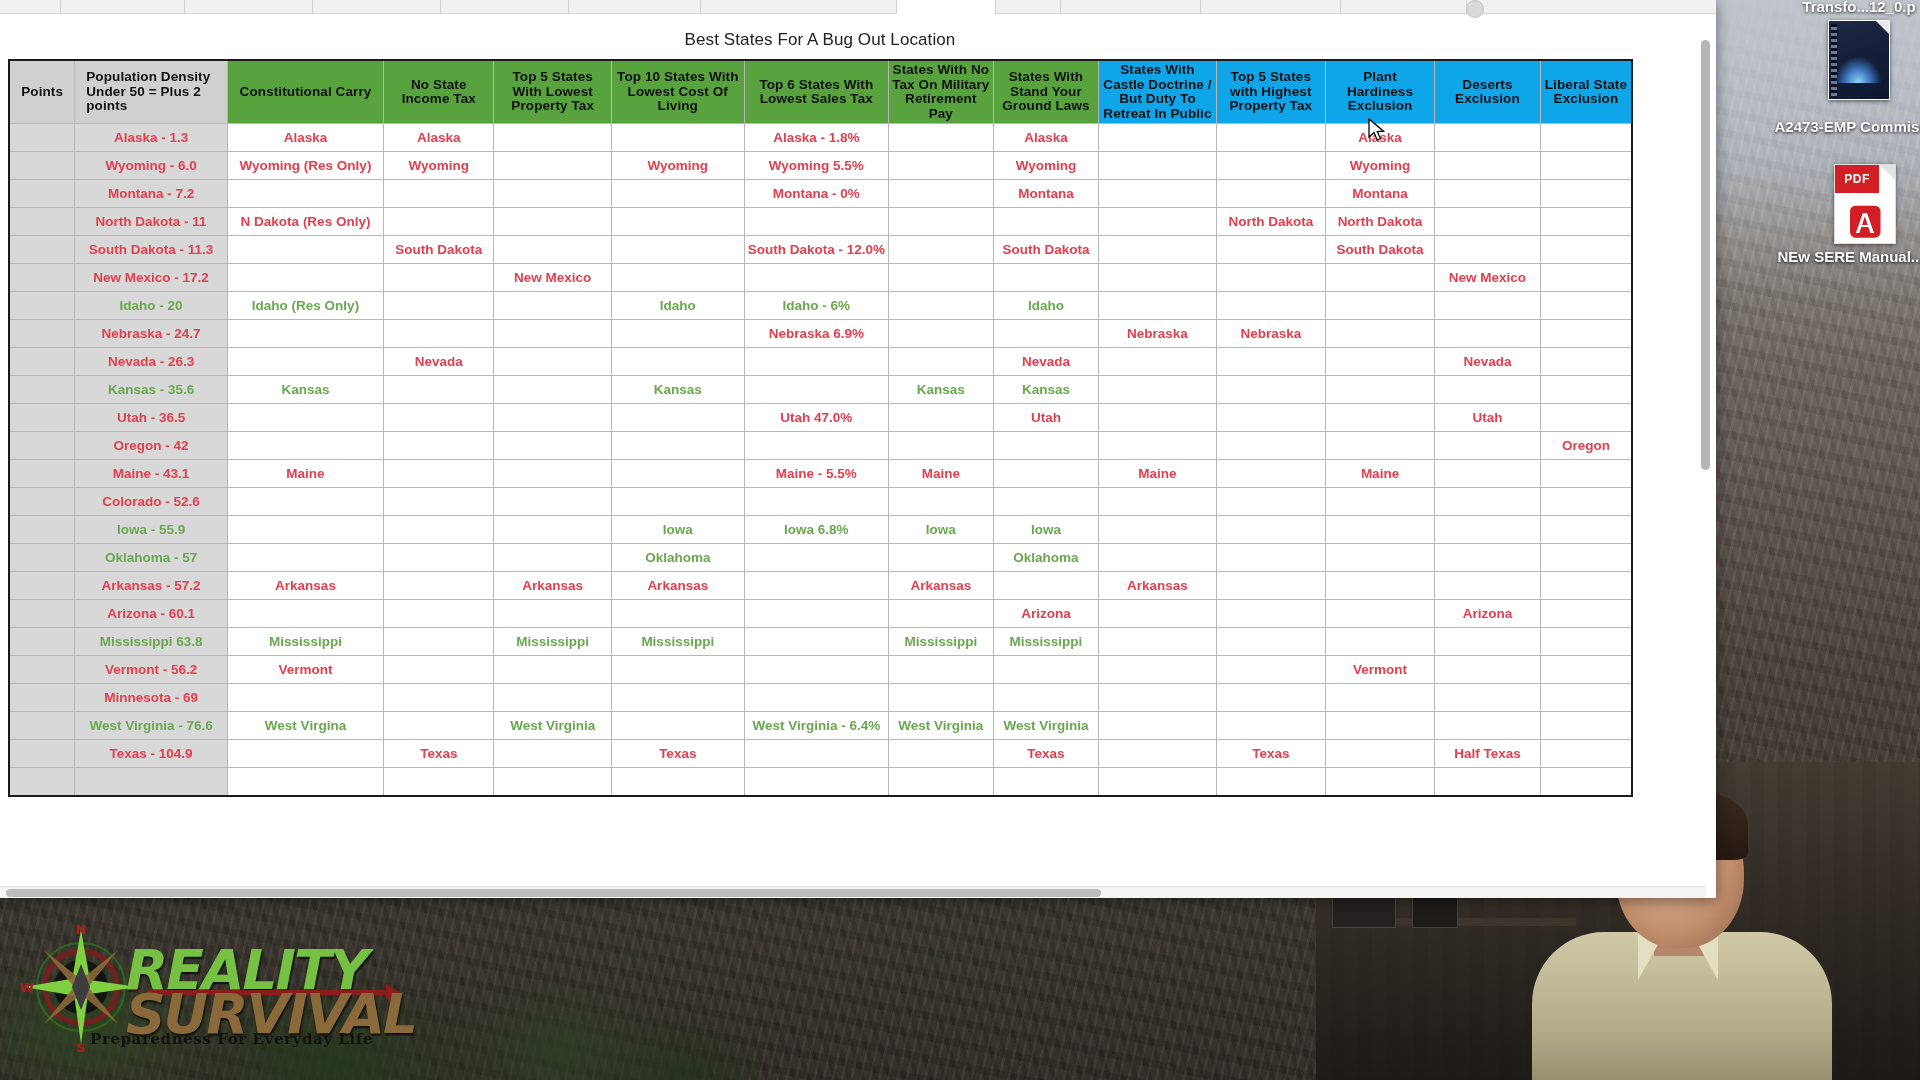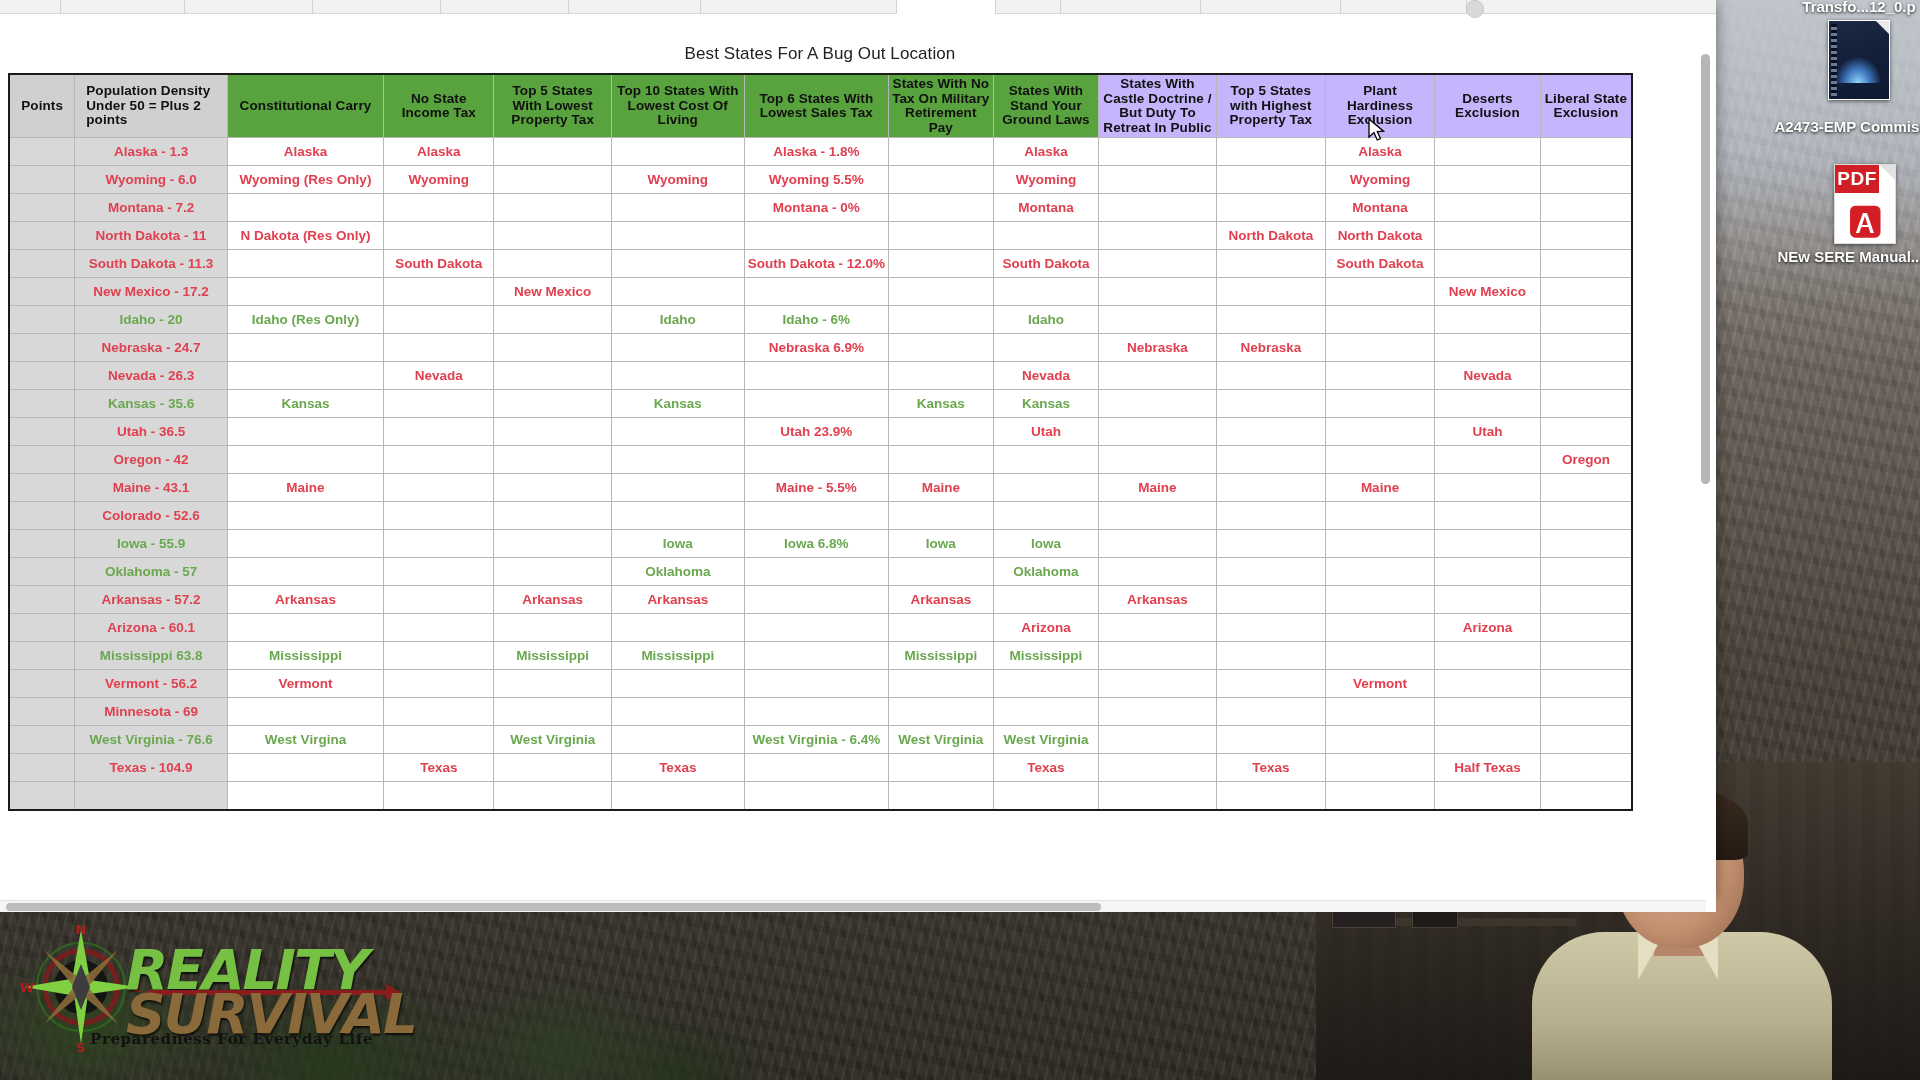--- a/index.html
+++ b/index.html
@@ -57,21 +57,20 @@
   }
   #toolbar-knob {
     position: absolute; right: 232px; top: 0px;
     width: 18px; height: 18px; border-radius: 50%;
     background: #d9d9d9; border: 1px solid #c4c4c4;
   }
   #doc-area {
     position: absolute; left: 0; top: 14px;
     width: 1716px; height: 884px; background: #fff;
     overflow: hidden;
-    margin-top: 14px;
   }
 
   
   #sheet-title {
     position: absolute; left: 0; top: 16px; width: 1640px;
     text-align: center;
     font-size: 17px; color: #222; letter-spacing: .1px;
   }
 
   
@@ -93,21 +92,21 @@
     vertical-align: middle;
     padding: 2px 3px;
     line-height: 1.08;
     height: 28px;
     overflow: hidden;
     white-space: normal;
   }
   thead th { height: 92px; color: #111; letter-spacing: .1px; }
   th.h-grey  { background: #d0d0d0; }
   th.h-green { background: #58a33d; }
-  th.h-red   { background: #c4b5fd; }
+  th.h-red   { background: #0ea5e9; }
   th.h-grey.pad-left { text-align: left; padding-left: 11px; }
 
   td.c-grey { background: #d8d8d8; }
   td.c-white { background: #ffffff; }
   td.label { text-align: left; padding-left: 11px; }
   .red   { color: #e0404f; }
   .green { color: #6aa84f; }
 
   
   col.w-points { width: 56px; }
@@ -178,21 +177,21 @@
     position: absolute; right: 0; top: 0;
     border-left: 13px solid transparent; border-top: 13px solid #e9e9e9;
   }
   .pdf-icon {
     width: 62px; height: 80px; margin: 4px auto 0;
     background: #fff; border: 1px solid #ddd; position: relative;
     box-shadow: 0 1px 4px rgba(0,0,0,.5);
   }
   .pdf-icon .tagbar {
     position: absolute; left: 0; top: 0; width: 44px; height: 28px;
-    background: #d21f26; color: #fff; font-size: 19px; font-weight: bold;
+    background: #d21f26; color: #fff; font-size: 12px; font-weight: bold;
     display: flex; align-items: center; justify-content: center; letter-spacing: .5px;
   }
   .pdf-icon .corner {
     position: absolute; right: 0; top: 0;
     border-left: 15px solid transparent; border-top: 15px solid #e2e2e2;
   }
   .pdf-icon .acro {
     position: absolute; left: 0; right: 0; bottom: 4px;
     text-align: center; color: #d21f26; font-size: 38px;
     font-family: "Liberation Serif", serif; line-height: 1;
@@ -578,21 +577,21 @@
               <td class="c-white "></td>
               <td class="c-white "></td>
             </tr>
             <tr>
               <td class="c-grey"></td>
               <td class="c-grey label red">Utah - 36.5</td>
               <td class="c-white "></td>
               <td class="c-white "></td>
               <td class="c-white "></td>
               <td class="c-white "></td>
-              <td class="c-white red">Utah 23.9%</td>
+              <td class="c-white red">Utah 47.0%</td>
               <td class="c-white "></td>
               <td class="c-white red">Utah</td>
               <td class="c-white "></td>
               <td class="c-white "></td>
               <td class="c-white "></td>
               <td class="c-white red">Utah</td>
               <td class="c-white "></td>
             </tr>
             <tr>
               <td class="c-grey"></td>

